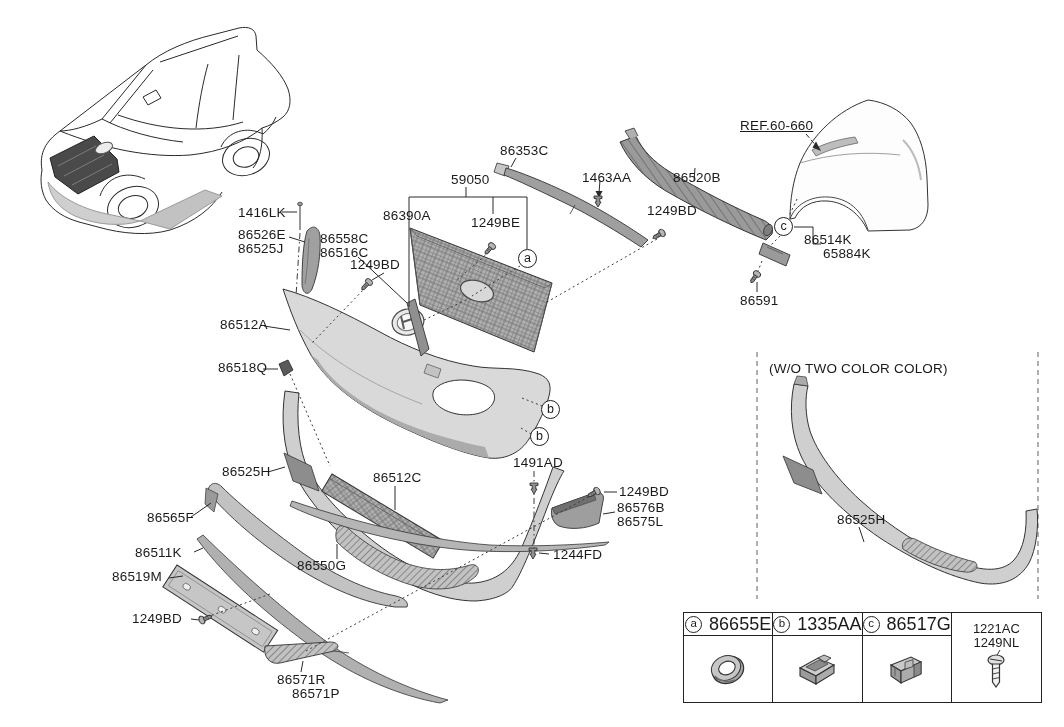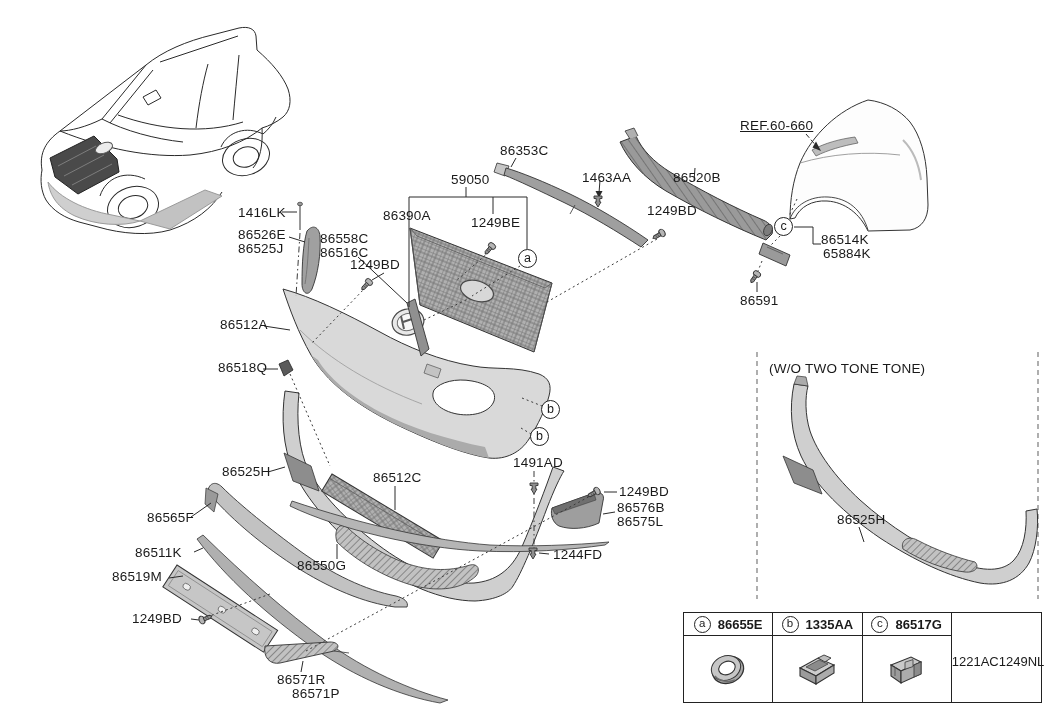--- a/index.html
+++ b/index.html
@@ -12,23 +12,23 @@
            background:#fff;display:flex;align-items:center;justify-content:center;
            font-size:12.5px;line-height:1;box-sizing:border-box;}
   .legend{position:absolute;left:683px;top:612px;width:359px;height:91px;border:1.5px solid #222;
           box-sizing:border-box;display:flex;background:#fff;}
   .lg-cell{width:25%;display:flex;flex-direction:column;border-right:1.5px solid #222;box-sizing:border-box;}
   .lg-cell:last-child{border-right:none;}
   .lg-head{height:23px;border-bottom:1.5px solid #222;display:flex;align-items:center;
            justify-content:center;gap:7px;box-sizing:border-box;}
   .lg-circle{width:17px;height:17px;border:1.2px solid #222;border-radius:50%;display:flex;
              align-items:center;justify-content:center;font-size:11.5px;line-height:1;box-sizing:border-box;flex:none;}
-  .lg-part{font-size:13px;font-weight:bold;}
+  .lg-part{font-size:18px;}
   .lg-body{flex:1;display:flex;align-items:center;justify-content:center;}
-  .lg-fastener{display:flex;flex-direction:row;align-items:center;justify-content:flex-start;padding-top:9px;}
+  .lg-fastener{display:flex;flex-direction:column;align-items:center;justify-content:flex-start;padding-top:9px;}
   .lg-fastener .fline{font-size:13px;line-height:14px;}
 </style>
 </head>
 <body>
 
 <div class="stage">
 
 <svg class="art" width="1064" height="727" viewBox="0 0 1064 727">
   <defs>
     <pattern id="hatch" width="5" height="5" patternUnits="userSpaceOnUse" patternTransform="rotate(45)">
@@ -270,38 +270,38 @@
 <div class="lbl" style="left:220px;top:318px">86512A</div>
 <div class="lbl" style="left:218px;top:361px">86518Q</div>
 <div class="lbl" style="left:383px;top:209px">86390A</div>
 <div class="lbl" style="left:451px;top:173px">59050</div>
 <div class="lbl" style="left:471px;top:216px">1249BE</div>
 <div class="lbl" style="left:500px;top:144px">86353C</div>
 <div class="lbl" style="left:582px;top:171px">1463AA</div>
 <div class="lbl" style="left:647px;top:204px">1249BD</div>
 <div class="lbl" style="left:673px;top:171px">86520B</div>
 <div class="lbl u" style="left:740px;top:119px">REF.60-660</div>
-<div class="lbl" style="left:821px;top:233px">86514K</div>
+<div class="lbl" style="left:804px;top:233px">86514K</div>
 <div class="lbl" style="left:823px;top:247px">65884K</div>
 <div class="lbl" style="left:740px;top:294px">86591</div>
 <div class="lbl" style="left:222px;top:465px">86525H</div>
 <div class="lbl" style="left:373px;top:471px">86512C</div>
 <div class="lbl" style="left:147px;top:511px">86565F</div>
 <div class="lbl" style="left:135px;top:546px">86511K</div>
 <div class="lbl" style="left:112px;top:570px">86519M</div>
 <div class="lbl" style="left:132px;top:612px">1249BD</div>
 <div class="lbl" style="left:297px;top:559px">86550G</div>
 <div class="lbl" style="left:513px;top:456px">1491AD</div>
 <div class="lbl" style="left:619px;top:485px">1249BD</div>
 <div class="lbl" style="left:617px;top:501px">86576B</div>
 <div class="lbl" style="left:617px;top:515px">86575L</div>
 <div class="lbl" style="left:553px;top:548px">1244FD</div>
 <div class="lbl" style="left:277px;top:673px">86571R</div>
 <div class="lbl" style="left:292px;top:687px">86571P</div>
-<div class="lbl" style="left:769px;top:362px">(W/O TWO TONE TONE)</div>
+<div class="lbl" style="left:769px;top:362px">(W/O TWO COLOR COLOR)</div>
 <div class="lbl" style="left:837px;top:513px">86525H</div>
 
 <div class="callout" style="left:518px;top:249px">a</div>
 <div class="callout" style="left:541px;top:400px">b</div>
 <div class="callout" style="left:530px;top:427px">b</div>
 <div class="callout" style="left:774px;top:217px">c</div>
 
 <div class="legend">
   <div class="lg-cell">
     <div class="lg-head">

